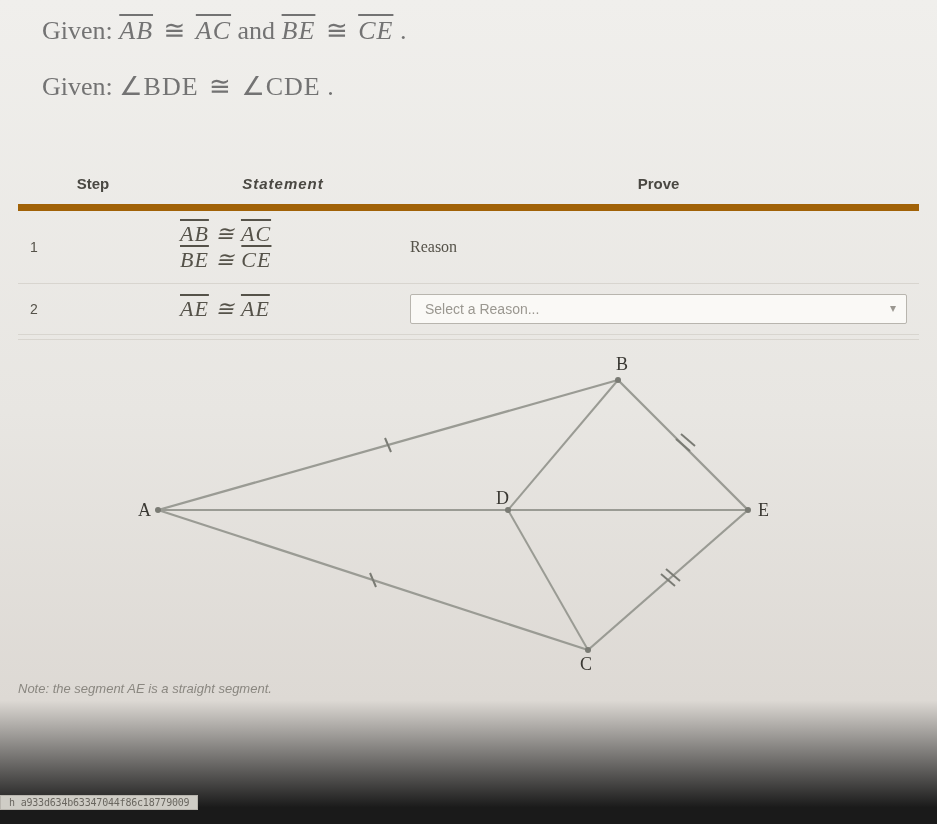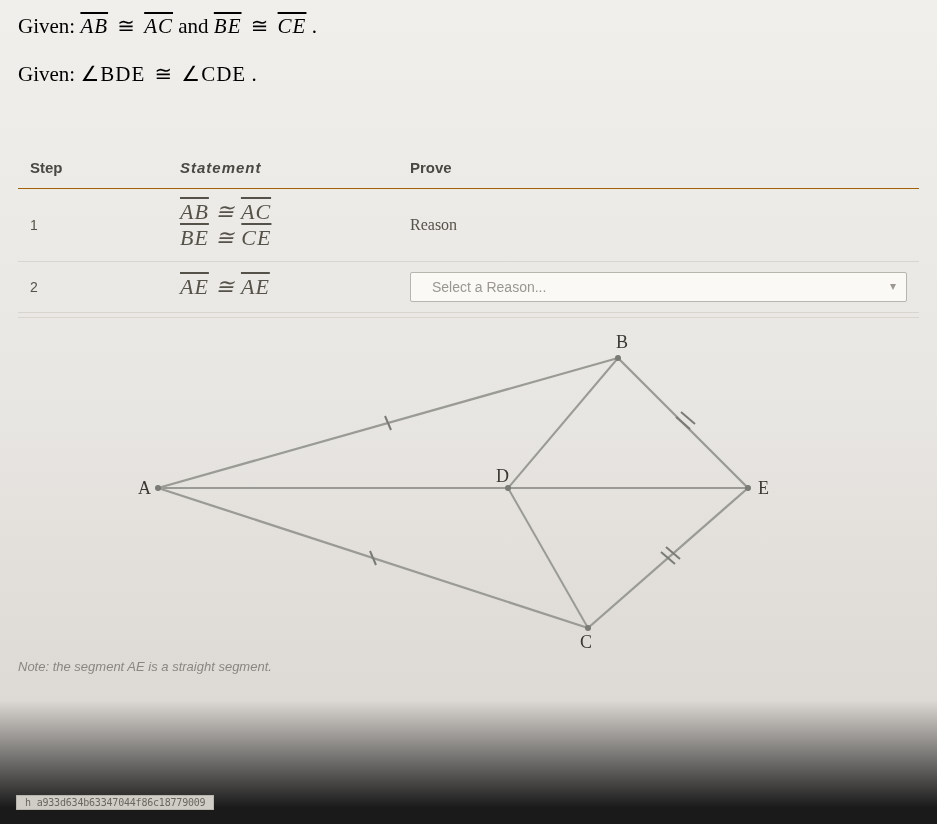--- a/index.html
+++ b/index.html
@@ -7,66 +7,67 @@
     font-family: Georgia, 'Times New Roman', serif;
     background: linear-gradient(180deg, #f0efec 0%, #e8e6e2 50%, #ddd9d4 85%, #1a1a1a 98%);
     width: 937px;
     height: 824px;
     color: #4a4842;
     padding: 10px 18px;
     position: relative;
     overflow: hidden;
   }
   .given-line, .prove-line {
-    font-size: 21px;
+    font-size: 26px;
     line-height: 1.6;
     margin-bottom: 8px;
-    color: #000000;
+    color: #737373;
+    margin-left: 24px;
   }
   .prove-line { margin-top: 14px; margin-bottom: 60px;}
   .overline {
     text-decoration: overline;
     font-style: italic;
     font-family: 'Times New Roman', serif;
     letter-spacing: 1px;
   }
   .angle {
     font-family: 'Times New Roman', serif;
     letter-spacing: 1px;
   }
   .cong { font-family: 'Times New Roman', serif; padding:0 4px;}
   .proof-table {
     width: 100%;
     border-collapse: collapse;
     margin-top: 20px;
   }
   .proof-table th {
-    text-align: left;
+    text-align: center;
     font-weight: bold;
     color: #4a4842;
     padding: 8px 12px 12px 12px;
-    border-bottom: 1px solid #a16207;
+    border-bottom: 7px solid #a16207;
     font-size: 15px;
     font-family: Arial, sans-serif;
   }
   .proof-table td {
     padding: 10px 12px;
     border-bottom: 1px solid #d8d5cf;
     vertical-align: middle;
     color: #555249;
   }
   .step-col { width: 150px; font-family: Arial, sans-serif; font-size:14px;}
   .stmt-col { width: 230px; font-family:'Times New Roman', serif; font-style: italic; font-size:22px; letter-spacing:1px;}
   .stmt-col .ov { text-decoration: overline; }
   .reason-col { }
   .reason-cell { padding-right:30px; }
   .select-box {
     border: 1px solid #b8b5ae;
     background: #faf9f6;
-    padding: 6px 28px 6px 21px;
+    padding: 6px 28px 6px 14px;
     color: #9a9790;
     font-size: 14px;
     font-family: Arial, sans-serif;
     width: 100%;
     position: relative;
     border-radius: 2px;
   }
   .select-box::after {
     content: "▾";
     position: absolute;
@@ -84,21 +85,21 @@
   .note {
     text-align: left;
     color: #8a8780;
     font-size: 13px;
     font-family: Arial, sans-serif;
     margin-top: 2px;
     font-style: italic;
   }
   .footer-badge {
     position: absolute;
-    left: 16px;
+    left: 0;
     bottom: 14px;
     background: #cfcdc6;
     border: 1px solid #b8b5ae;
     padding: 1px 8px;
     font-size: 10px;
     color: #6a6760;
     font-family: monospace;
     letter-spacing: -0.2px;
   }
   svg .shape-line { stroke: #9a9b94; stroke-width: 2.3; fill: none; }

